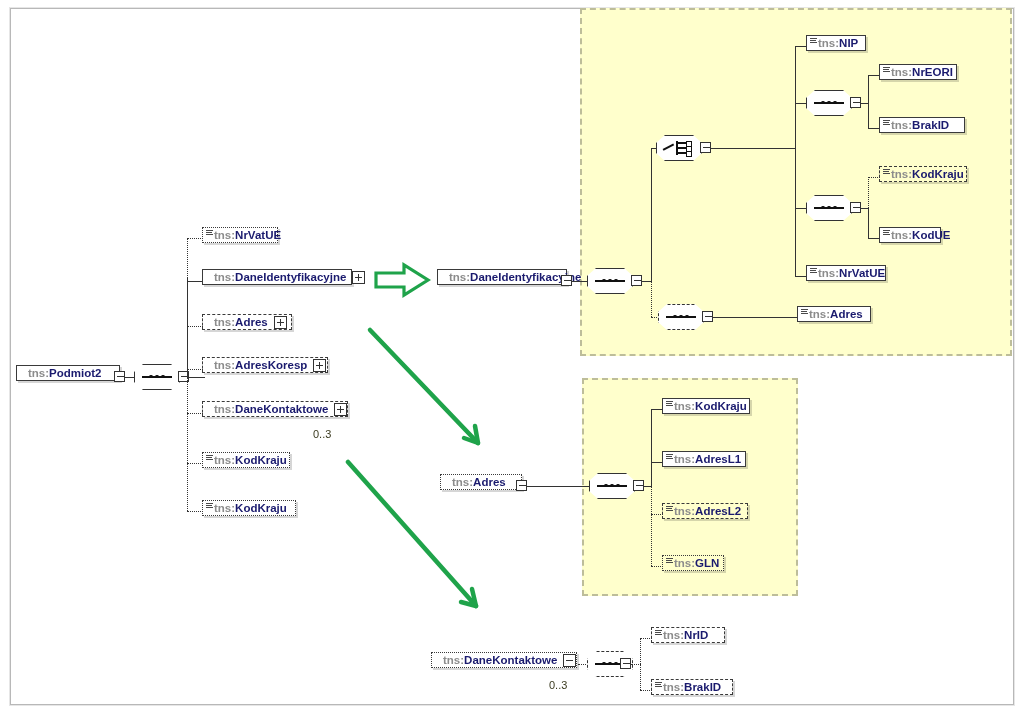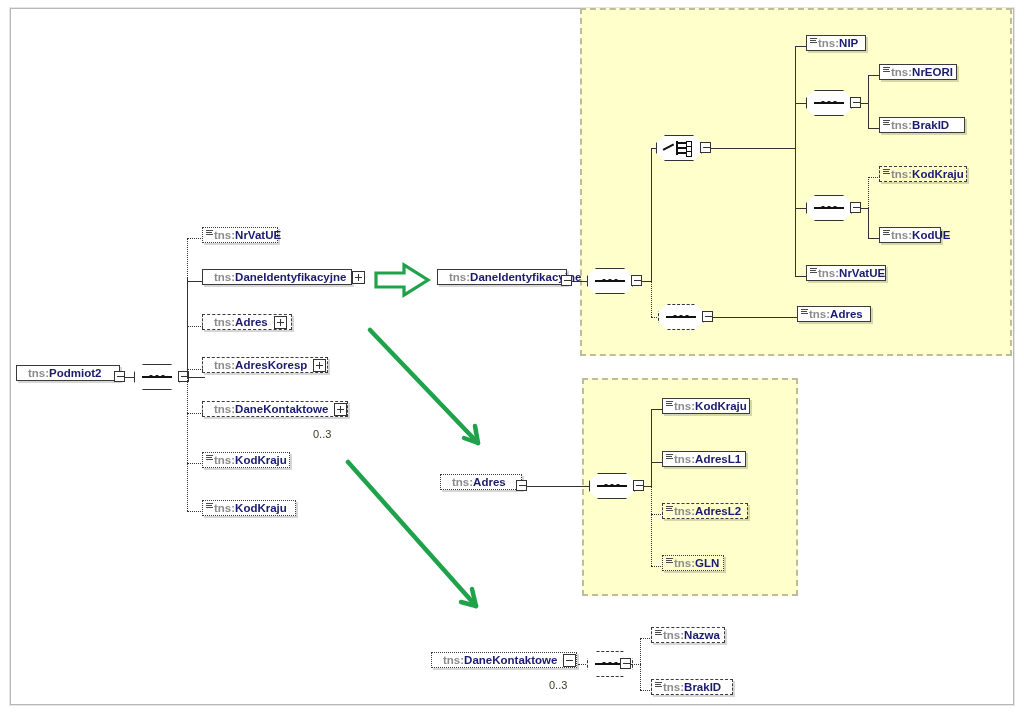--- a/index.html
+++ b/index.html
@@ -529,21 +529,21 @@
   <div class="ln-v dot" style="left:640px;top:638px;height:52px;"></div>
 
   <div class="ln-h dot" style="left:640px;top:638px;width:12px;"></div>
   <div class="node dashed transparent" style="left:651px;top:627px;width:74px;">
     <span class="elemicon">
         <i></i>
         <i></i>
         <i></i>
       </span>
     <span class="ns">tns:</span>
-      <span class="nm">Nazwa</span>
+      <span class="nm">NrID</span>
   </div>
 
   <div class="ln-h dot" style="left:640px;top:690px;width:12px;"></div>
   <div class="node dashed transparent" style="left:651px;top:679px;width:82px;">
     <span class="elemicon">
         <i></i>
         <i></i>
         <i></i>
       </span>
     <span class="ns">tns:</span>

